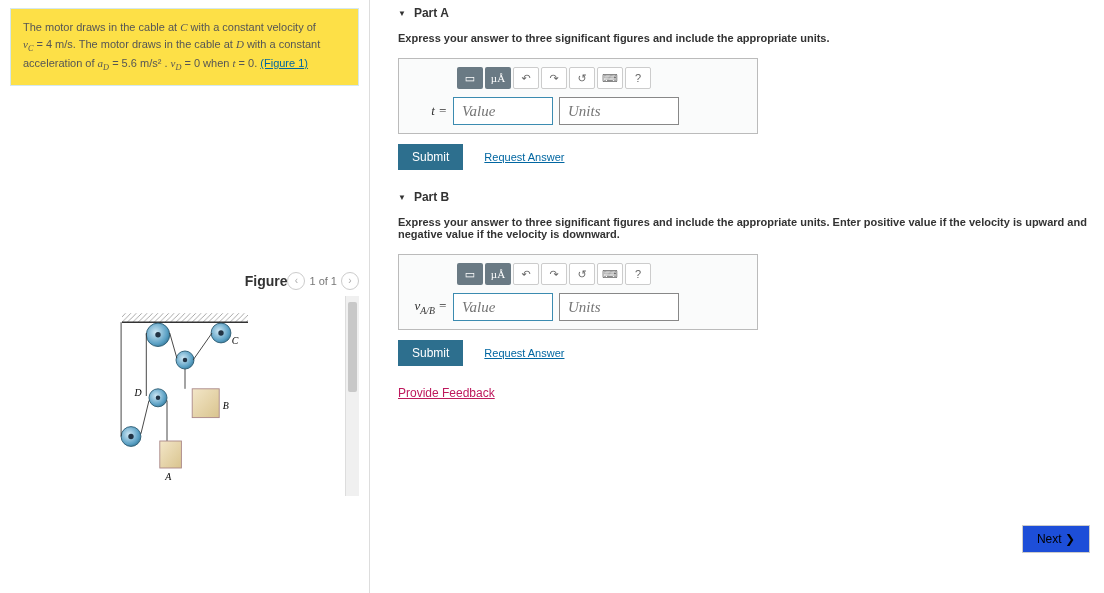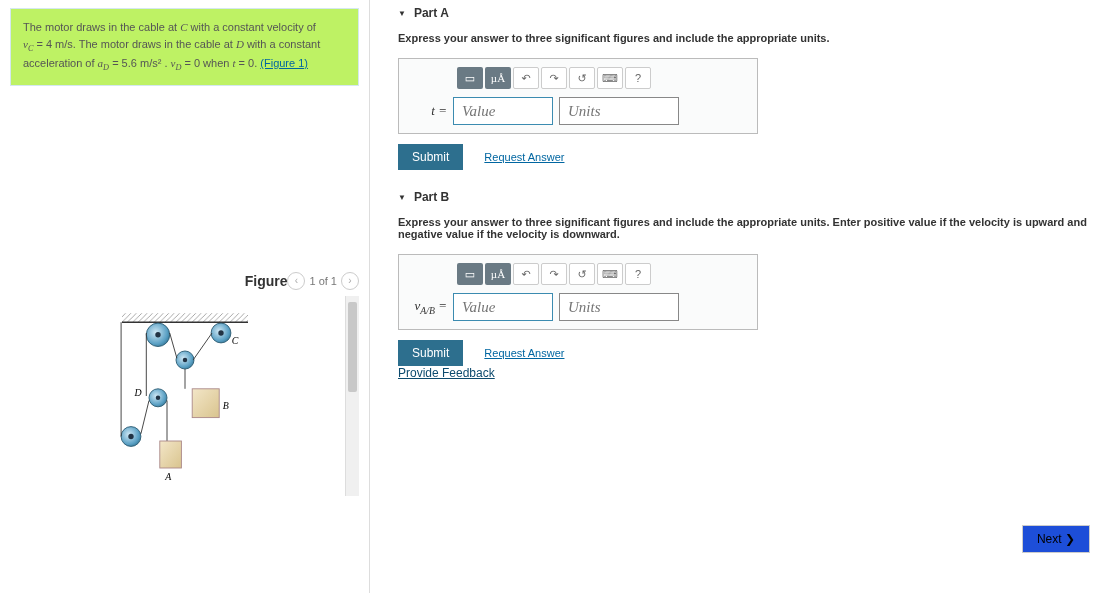--- a/index.html
+++ b/index.html
@@ -1,19 +1,19 @@
 <!DOCTYPE html>
 <html><head>
 <meta charset="utf-8">
 <style>
 *{box-sizing:border-box;margin:0;padding:0}
 body{font-family:Arial,Helvetica,sans-serif;font-size:12px;color:#333;background:#fff}
 .wrap{display:flex;width:1104px;height:593px;position:relative}
 .left{width:370px;padding:8px 10px;border-right:1px solid #ddd}
-.problem-box{background:#bef264;border:1px solid #d4e8ef;padding:10px 12px;font-size:11px;line-height:1.5;color:#555}
+.problem-box{background:#fde047;border:1px solid #d4e8ef;padding:10px 12px;font-size:11px;line-height:1.5;color:#555}
 .problem-box a{color:#0066a1;text-decoration:underline}
 .fig-section{margin-top:180px}
 .fig-head{display:flex;align-items:center;justify-content:flex-end;padding:6px 0;border-bottom:0}
 .fig-title{font-size:14px;font-weight:bold;color:#333}
 .fig-nav{display:flex;align-items:center;gap:4px;font-size:11px;color:#777}
 .nav-circ{width:18px;height:18px;border:1px solid #ccc;border-radius:50%;display:flex;align-items:center;justify-content:center;color:#aaa;font-size:10px}
 .fig-body{border:0;height:200px;display:flex;align-items:center;justify-content:center;position:relative}
 .fig-svg{width:180px;height:180px}
 .scrolly{position:absolute;right:0;top:0;bottom:0;width:14px;background:#f0f0f0;border-left:1px solid #ddd}
 .scrolly .thumb{position:absolute;left:2px;right:2px;top:6px;height:90px;background:#c8c8c8;border-radius:2px}
@@ -29,21 +29,21 @@
 .tbtn.sym{font-family:serif}
 .inputrow{display:flex;align-items:center;gap:6px}
 .lbl{font-style:italic;font-family:Georgia,serif;font-size:13px;color:#333;min-width:38px;text-align:right}
 .val-in,.unit-in{height:28px;border:1px solid #888;background:#fff;font-family:Georgia,serif;font-style:italic;color:#999;font-size:15px;padding:0 8px}
 .val-in{width:100px;border:1px solid #3b8bb0}
 .unit-in{width:120px}
 .actions{margin-top:10px;display:flex;align-items:center;gap:21px}
 .submit-btn{background:#2d6f8e;color:#fff;border:none;padding:6px 14px;font-size:12px;cursor:pointer}
 .req{color:#0066a1;font-size:11px;text-decoration:underline}
 .partb{margin-top:20px}
-.feedback{color:#0c4a6e;font-size:12px;text-decoration:underline;display:inline-block;}
+.feedback{color:#be185d;font-size:12px;text-decoration:underline;display:inline-block;margin-top:20px}
 .next-btn{position:absolute;right:14px;bottom:40px;border:1px solid #ccc;background:#1d4ed8;padding:6px 14px;font-size:12px;cursor:pointer}
 i{font-family:Georgia,serif}
 sub{font-size:0.75em}
 </style>
 </head>
 <body>
 
 <div class="wrap">
   <div class="left">
     <div class="problem-box">

